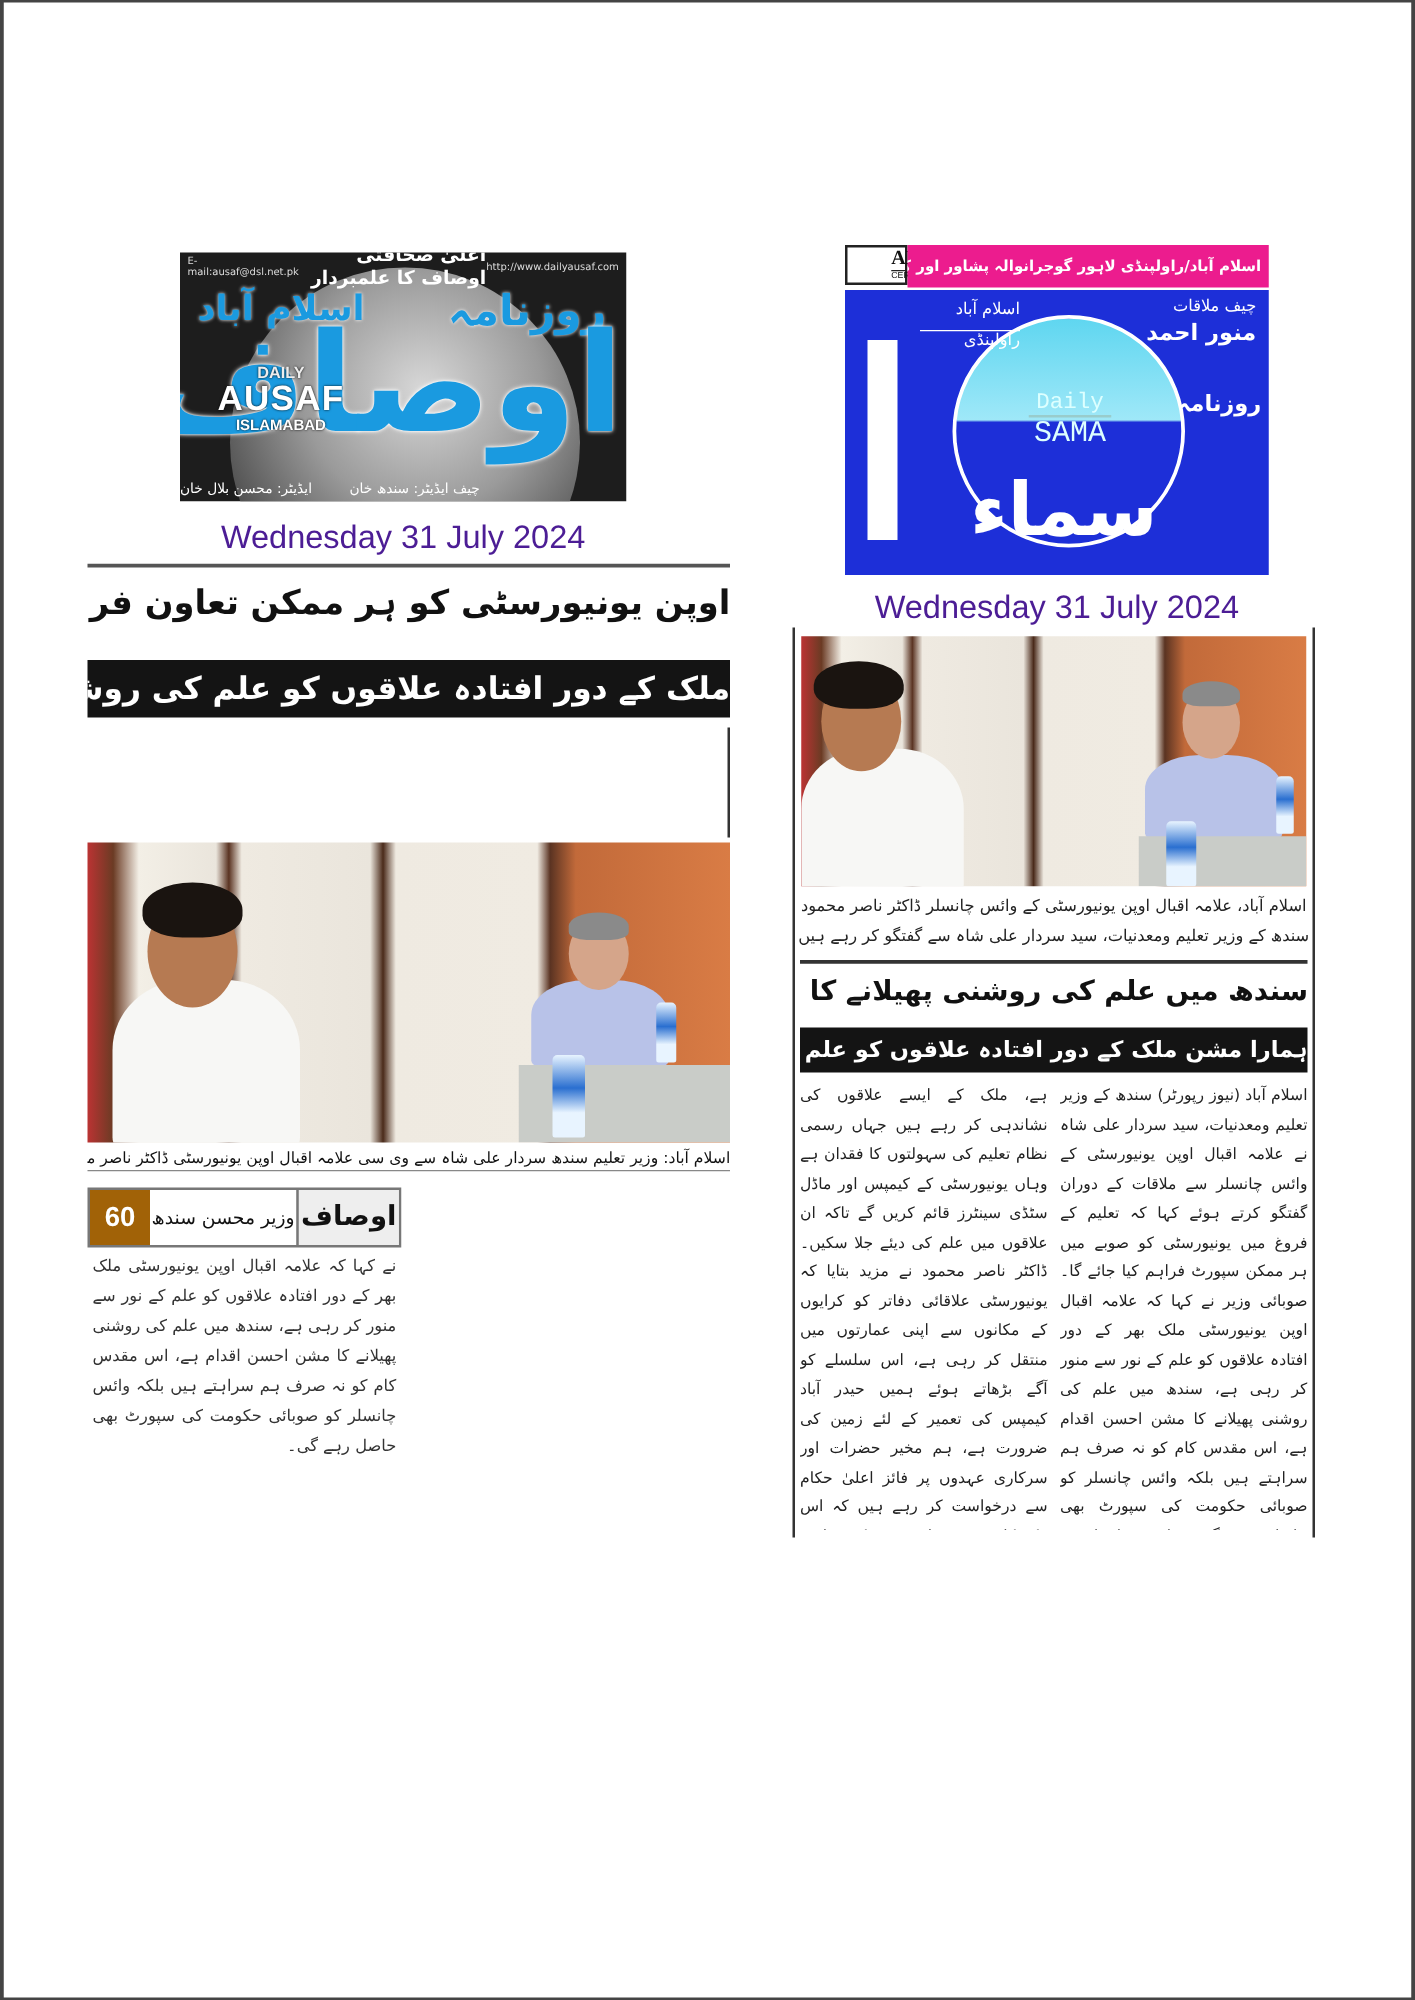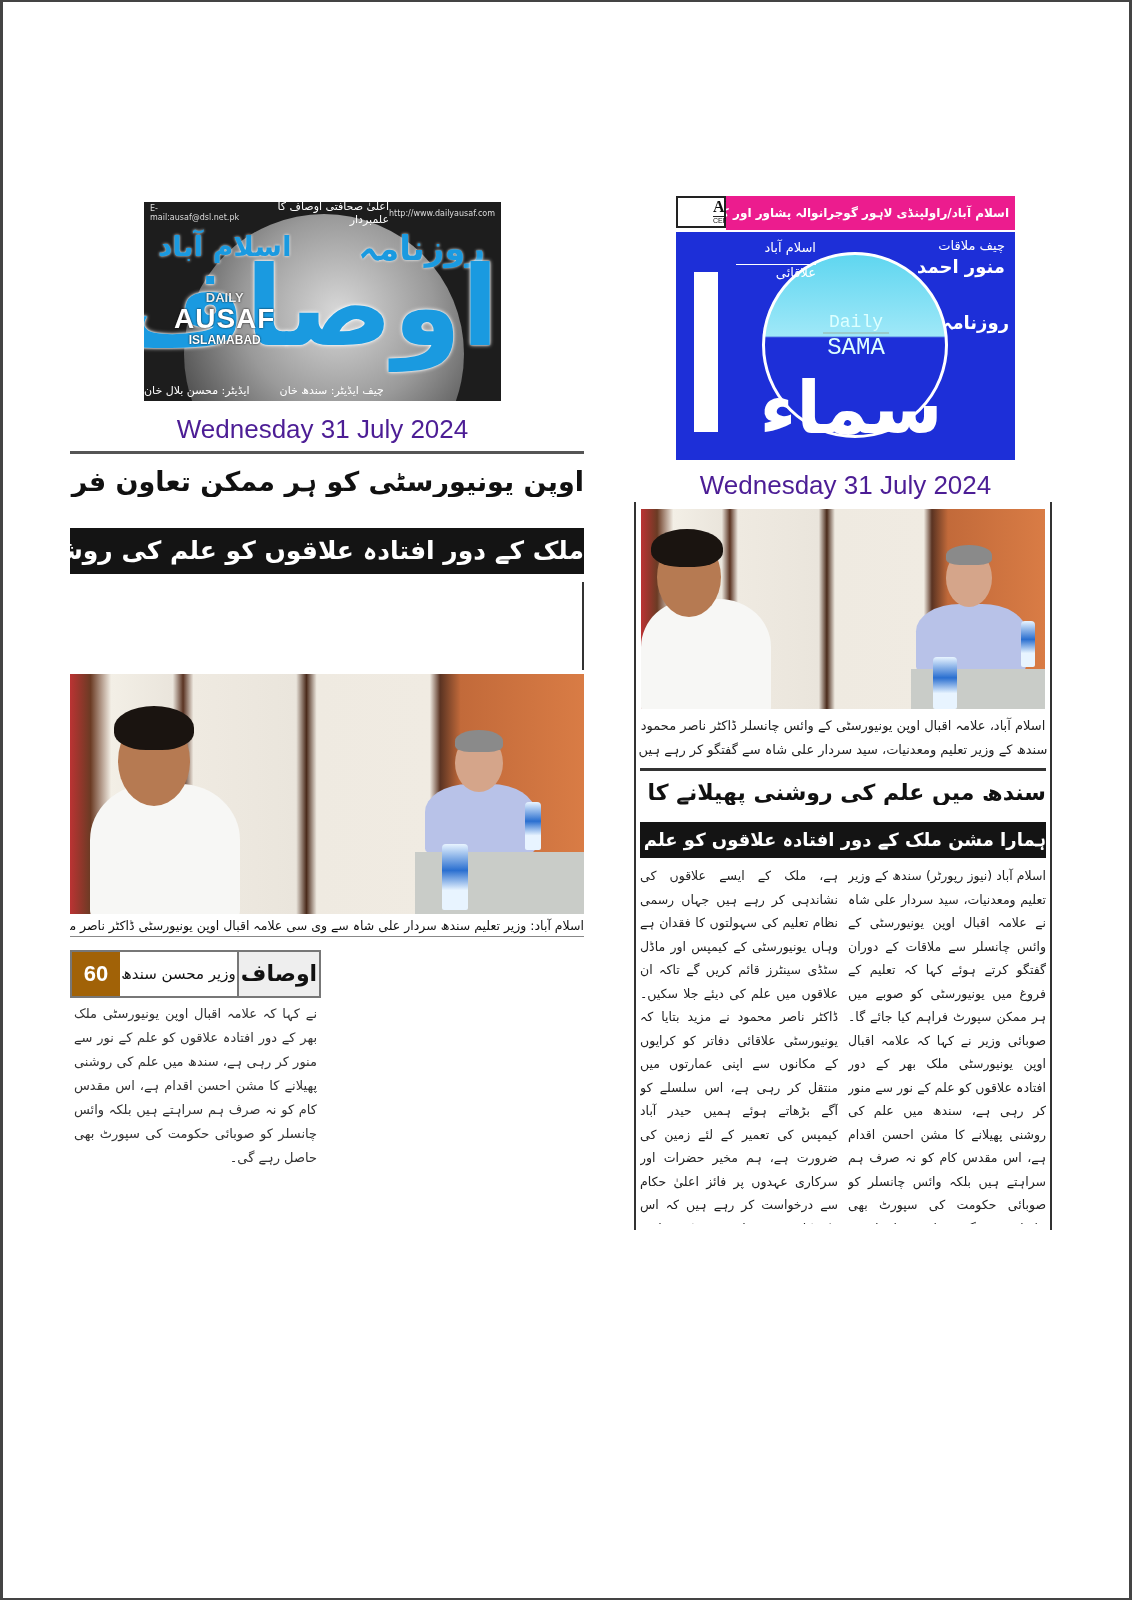--- a/index.html
+++ b/index.html
@@ -5,21 +5,21 @@
   *{box-sizing:border-box;margin:0;padding:0;}
   html,body{width:1132px;height:1600px;background:#fff;overflow:hidden;}
   body{position:relative;font-family:"DejaVu Sans",sans-serif;color:#111;}
   .frame{position:absolute;left:0;top:0;width:1132px;height:1600px;border:2px solid #444;border-left-width:3px;border-right-width:3px;background:#fff;}
   .abs{position:absolute;}
   .urdu{direction:rtl;font-family:"DejaVu Sans",sans-serif;}
 
   
   .ausaf-mast{left:144px;top:202px;width:357px;height:199px;background:#1d1d1d;overflow:hidden;}
   .ausaf-mast .topbar{position:absolute;left:0;top:0;width:100%;height:22px;display:flex;justify-content:space-between;align-items:center;padding:0 6px;font-size:8px;color:#ddd;}
-  .ausaf-mast .topbar .mid{font-size:11px;color:#fff;direction:rtl;}
+  .ausaf-mast .topbar .mid{font-size:15px;color:#fff;direction:rtl;font-weight:bold;}
   .ausaf-mast .globe{position:absolute;left:40px;top:12px;width:280px;height:280px;border-radius:50%;background:radial-gradient(circle at 55% 35%,#d8d8d8 0%,#9a9a9a 40%,#4a4a4a 75%,#222 100%);}
   .ausaf-mast .big-urdu{position:absolute;left:10px;top:40px;width:345px;font-size:110px;line-height:130px;color:#1a9ae0;font-weight:bold;text-shadow:0 0 4px #fff,0 0 2px #fff;direction:rtl;text-align:center;letter-spacing:-4px;}
   .ausaf-mast .daily-box{position:absolute;left:30px;top:88px;text-align:center;color:#fff;font-family:"Liberation Sans",sans-serif;font-weight:bold;text-shadow:0 0 2px #000;}
   .ausaf-mast .daily-box .d1{font-size:13px;color:#eee;}
   .ausaf-mast .daily-box .d2{font-size:28px;line-height:28px;letter-spacing:1px;}
   .ausaf-mast .daily-box .d3{font-size:12px;}
   .ausaf-mast .city{position:absolute;left:14px;top:28px;font-size:28px;color:#1a9ae0;font-weight:bold;text-shadow:0 0 3px #fff;direction:rtl;}
   .ausaf-mast .rozname{position:absolute;right:16px;top:26px;font-size:34px;color:#1a9ae0;font-weight:bold;text-shadow:0 0 3px #fff;direction:rtl;}
   .ausaf-mast .editors{position:absolute;left:0;bottom:4px;width:100%;display:flex;justify-content:flex-end;gap:30px;padding-right:12px;font-size:11px;color:#fff;direction:rtl;}
 
@@ -30,21 +30,21 @@
   .sama-top{position:absolute;left:0;top:0;width:100%;height:34px;display:flex;}
   .abc{width:50px;height:32px;border:2px solid #222;background:#fff;text-align:center;font-family:"Liberation Serif",serif;padding-left:35px;}
   .abc .a1{font-size:16px;font-weight:bold;line-height:18px;}
   .abc .a2{font-size:7px;font-family:"Liberation Sans",sans-serif;border-top:1px solid #222;}
   .sama-strip{flex:1;background:#ec1c8e;color:#fff;font-size:12px;line-height:34px;padding:0 6px;direction:rtl;white-space:nowrap;overflow:hidden;text-align:right;font-weight:bold;}
   .sama-body{position:absolute;left:0;top:36px;width:100%;height:228px;background:#1d2fd8;overflow:hidden;}
   .sama-globe{position:absolute;left:86px;top:20px;width:186px;height:186px;border-radius:50%;background:linear-gradient(180deg,#5fd6f0 0%,#9fe8f8 45%,#1d2fd8 46%);border:3px solid #fff;}
   .sama-daily{position:absolute;left:120px;top:80px;width:120px;text-align:center;font-family:"Liberation Mono",monospace;color:#dff;}
   .sama-daily .s1{font-size:18px;border-bottom:2px solid #9cc;display:inline-block;padding:0 6px;}
   .sama-daily .s2{font-size:24px;display:block;}
-  .sama-big{position:absolute;left:30px;top:140px;width:290px;height:72px;color:#fff;font-size:72px;line-height:72px;font-weight:bold;direction:rtl;text-align:center;}
+  .sama-big{position:absolute;left:30px;top:140px;width:290px;height:72px;color:#fff;font-size:59px;line-height:72px;font-weight:bold;direction:rtl;text-align:center;}
   .sama-alif{position:absolute;left:18px;top:40px;width:24px;height:160px;background:#fff;}
   .sama-t{position:absolute;color:#fff;font-size:13px;direction:rtl;text-align:right;}
   .sama-t.big{font-size:18px;font-weight:bold;}
 
   
   .clip-left{left:70px;top:451px;width:514px;height:505px;border-top:3px solid #555;}
   .head-l1{left:70px;top:466px;width:514px;font-size:27px;font-weight:bold;text-align:center;direction:rtl;color:#111;white-space:nowrap;overflow:hidden;}
   .head-l2{left:70px;top:528px;width:514px;height:46px;background:#141414;color:#fff;font-size:25px;font-weight:bold;line-height:46px;text-align:center;direction:rtl;white-space:nowrap;overflow:hidden;}
   .cols-l{left:70px;top:580px;width:514px;height:92px;display:flex;flex-direction:row-reverse;}
   .col{font-size:12.5px;line-height:22px;direction:rtl;text-align:justify;color:#222;overflow:hidden;}
@@ -142,21 +142,21 @@
   </div>
   <div class="sama-body">
     <div class="sama-globe"></div>
     <div class="sama-alif"></div>
     <div class="sama-daily">
       <span class="s1">Daily</span>
       <span class="s2">SAMA</span>
     </div>
     <div class="sama-big">سماء</div>
     <div class="sama-t" style="left:60px;top:8px;width:80px;">اسلام آباد</div>
-    <div class="sama-t" style="left:60px;top:32px;width:80px;border-top:1px solid #fff;">علاقائی</div>
+    <div class="sama-t" style="left:60px;top:32px;width:80px;border-top:1px solid #fff;">راولپنڈی</div>
     <div class="sama-t" style="right:10px;top:6px;width:90px;">چیف ملاقات</div>
     <div class="sama-t big" style="right:10px;top:24px;width:100px;">منور احمد</div>
     <div class="sama-t big" style="right:6px;top:80px;width:80px;">روزنامہ</div>
     <div class="sama-t" style="left:40px;top:208px;width:110px;margin-top:48px;">ایڈیٹر: عاطف سعید</div>
   </div>
 </div>
 
 <div class="abs date-label" style="left:676px;top:470px;width:339px;">Wednesday 31 July 2024</div>
 
 <div class="abs clip-right"></div>

